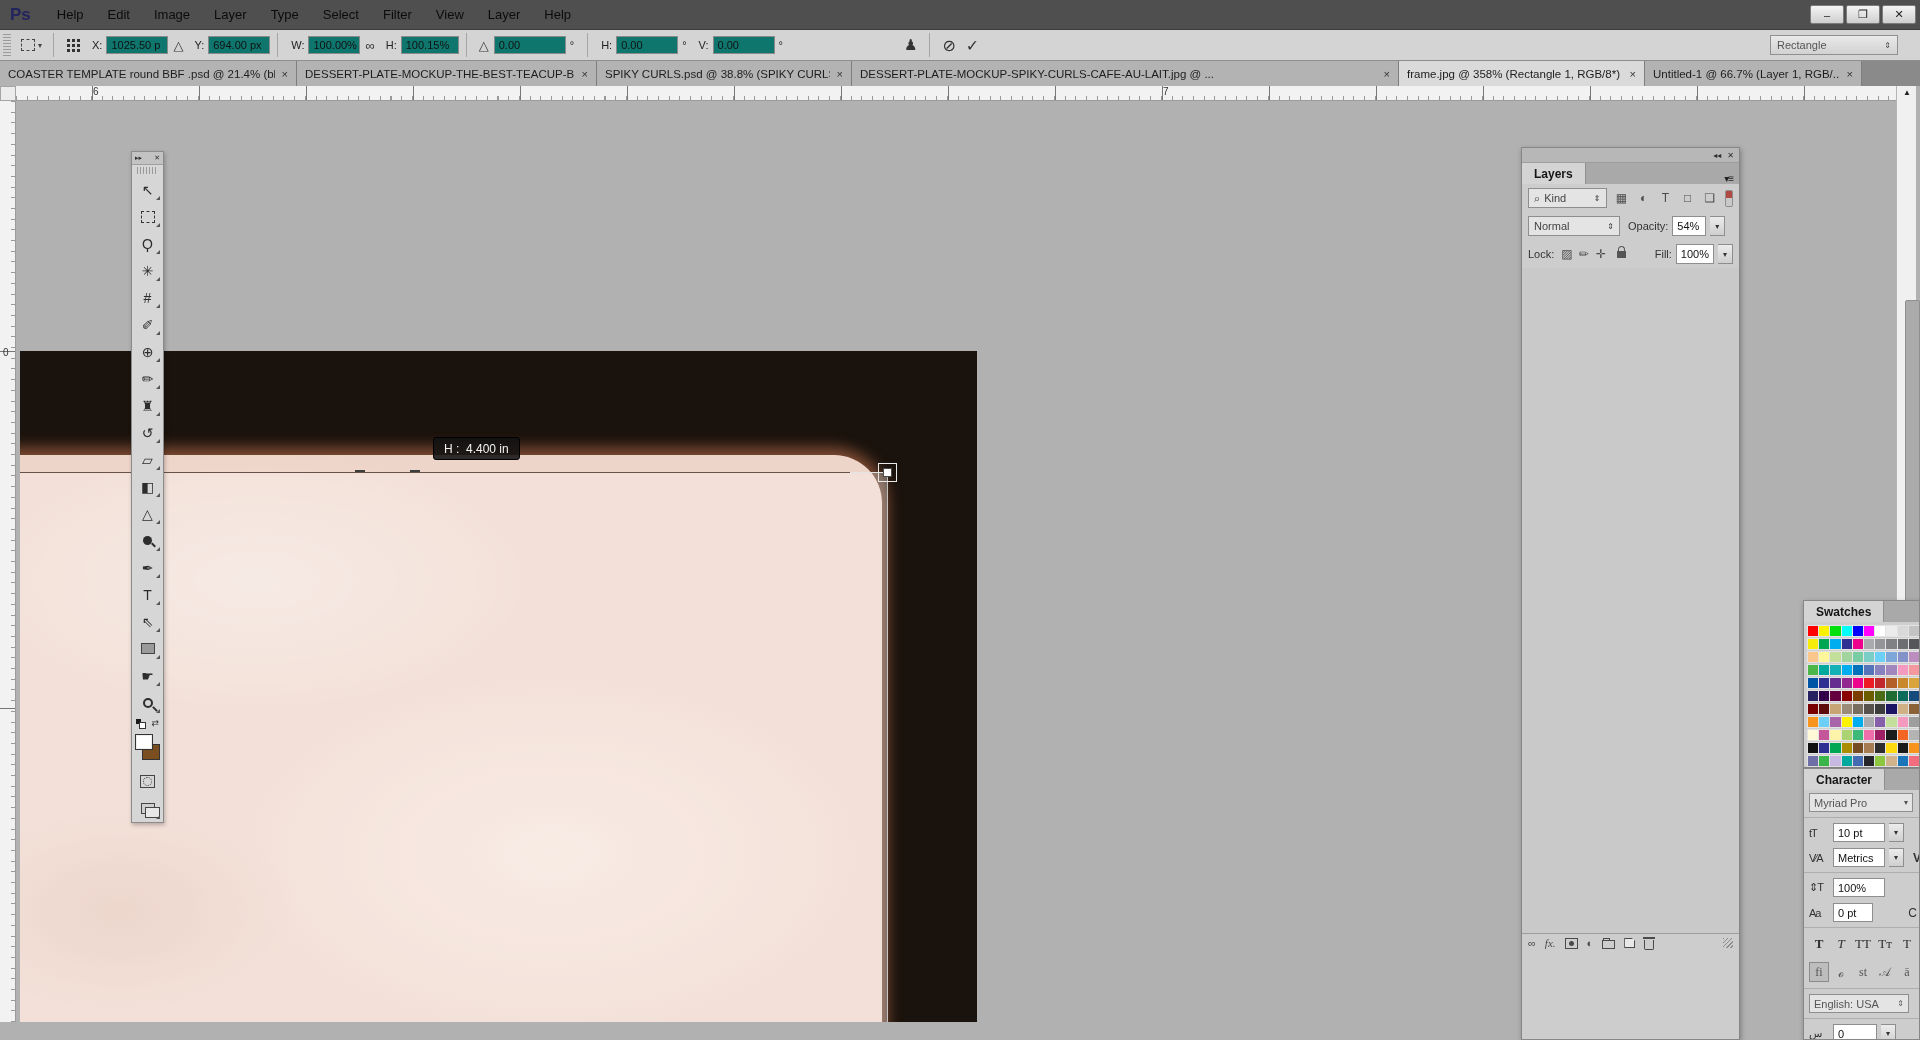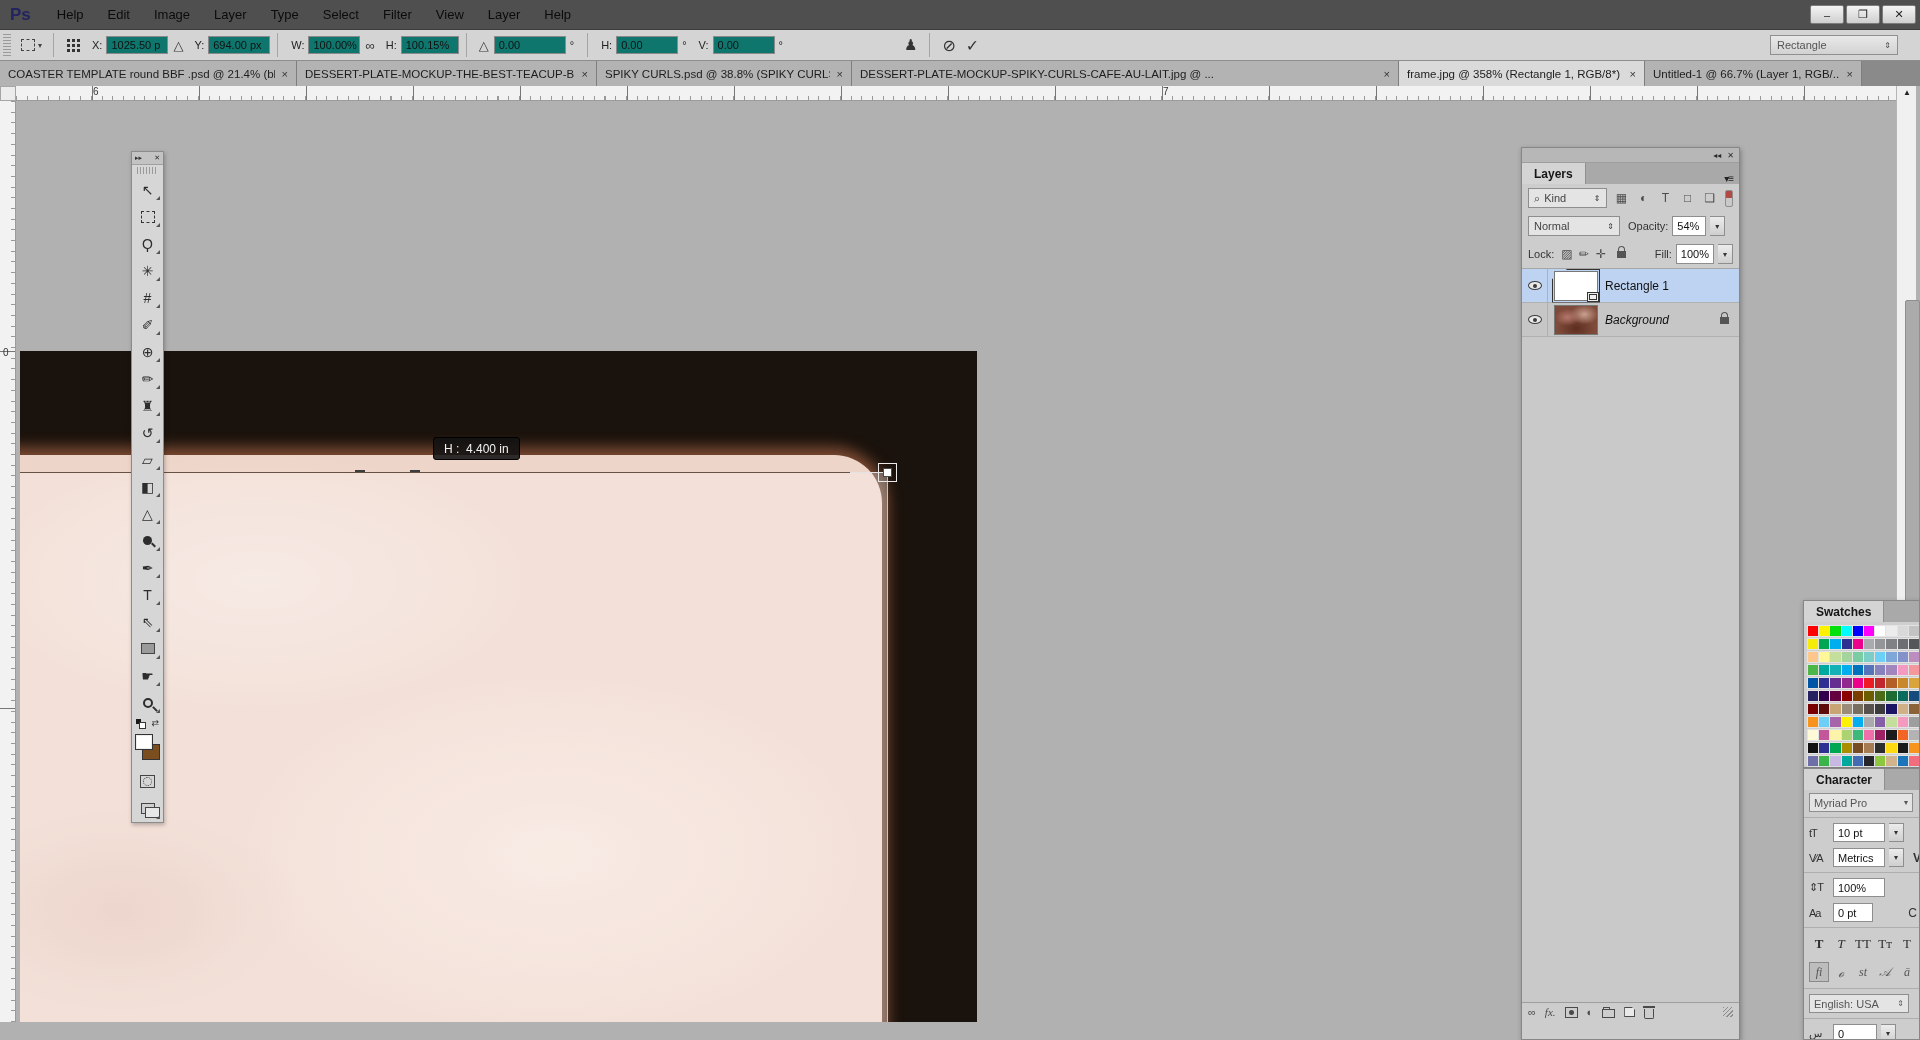--- a/index.html
+++ b/index.html
@@ -200,21 +200,21 @@
   #character-panel { left:1803px; top:768px; width:117px; height:272px; overflow:hidden; }
   .cp-row { display:flex; align-items:center; padding:3px 0 3px 5px; gap:4px; }
   .cp-icon { font-size:11px; color:#333; width:20px; flex:none; letter-spacing:-1px; }
   .cp-sep { height:1px; background:#aeaeae; margin:2px 0; }
   .cp-select { background:#e4e4e4; border:1px solid #8e8e8e; height:19px; display:flex; align-items:center;
                padding:0 4px; color:#555; font-size:11px; }
   .style-row { display:flex; gap:2px; padding:4px 0 4px 5px; }
   .style-btn { min-width:20px; height:20px; display:flex; align-items:center; justify-content:center;
                font-size:13px; color:#2e2e2e; border:1px solid transparent; font-family:"Liberation Serif",serif; }
   .style-btn.pressed { background:#bdbdbd; border-color:#8a8a8a; }
-  .ot { font-size:12px; color:#555; font-style:italic; }
+  .ot { font-size:12px; color:#555; }
   .cut-right { position:absolute; right:-2px; font-size:12px; color:#333; }
 </style>
 </head>
 <body>
 
 <div id="menubar">
   <span id="ps-logo">Ps</span>
   <div id="menu-items" style="display:flex;height:100%">
       <div class="menu-item">Help</div>
       <div class="menu-item">Edit</div>
@@ -428,39 +428,20 @@
         <span class="icon-btn" style="width: 17px;">✏</span>
         <span class="icon-btn" style="width: 17px;">✛</span>
       </div>
     <span class="icon-btn" style="width:16px">
         <span class="mini-lock"></span>
       </span>
     <span class="lp-label" style="margin-left:auto">Fill:</span>
     <div class="val-box" style="min-width:34px">100%</div>
     <div class="combo-btn">▾</div>
   </div>
-  <div id="layer-list">
-      <div class="layer-row selected">
-        <div class="eye-cell">
-          <span class="eye"></span>
-        </div>
-        <div class="thumb thumb-shape">
-          <span class="shape-badge"></span>
-        </div>
-        <span class="layer-name">Rectangle 1</span>
-      </div>
-      <div class="layer-row">
-        <div class="eye-cell">
-          <span class="eye"></span>
-        </div>
-        <div class="thumb thumb-photo"></div>
-        <span class="layer-name italic">Background</span>
-        <span class="lock-badge"><span class="mini-lock"></span></span>
-      </div>
-    </div>
   <div id="lp-empty"></div>
   <div id="lp-bottombar">
     <span class="bb-icon">∞</span>
     <span class="bb-icon" style="font-style:italic;font-family:'Liberation Serif',serif">fx.</span>
     <span class="bb-icon">
         <span class="i-mask"></span>
       </span>
     <span class="bb-icon">◐</span>
     <span class="bb-icon">
         <span class="i-folder"></span>

